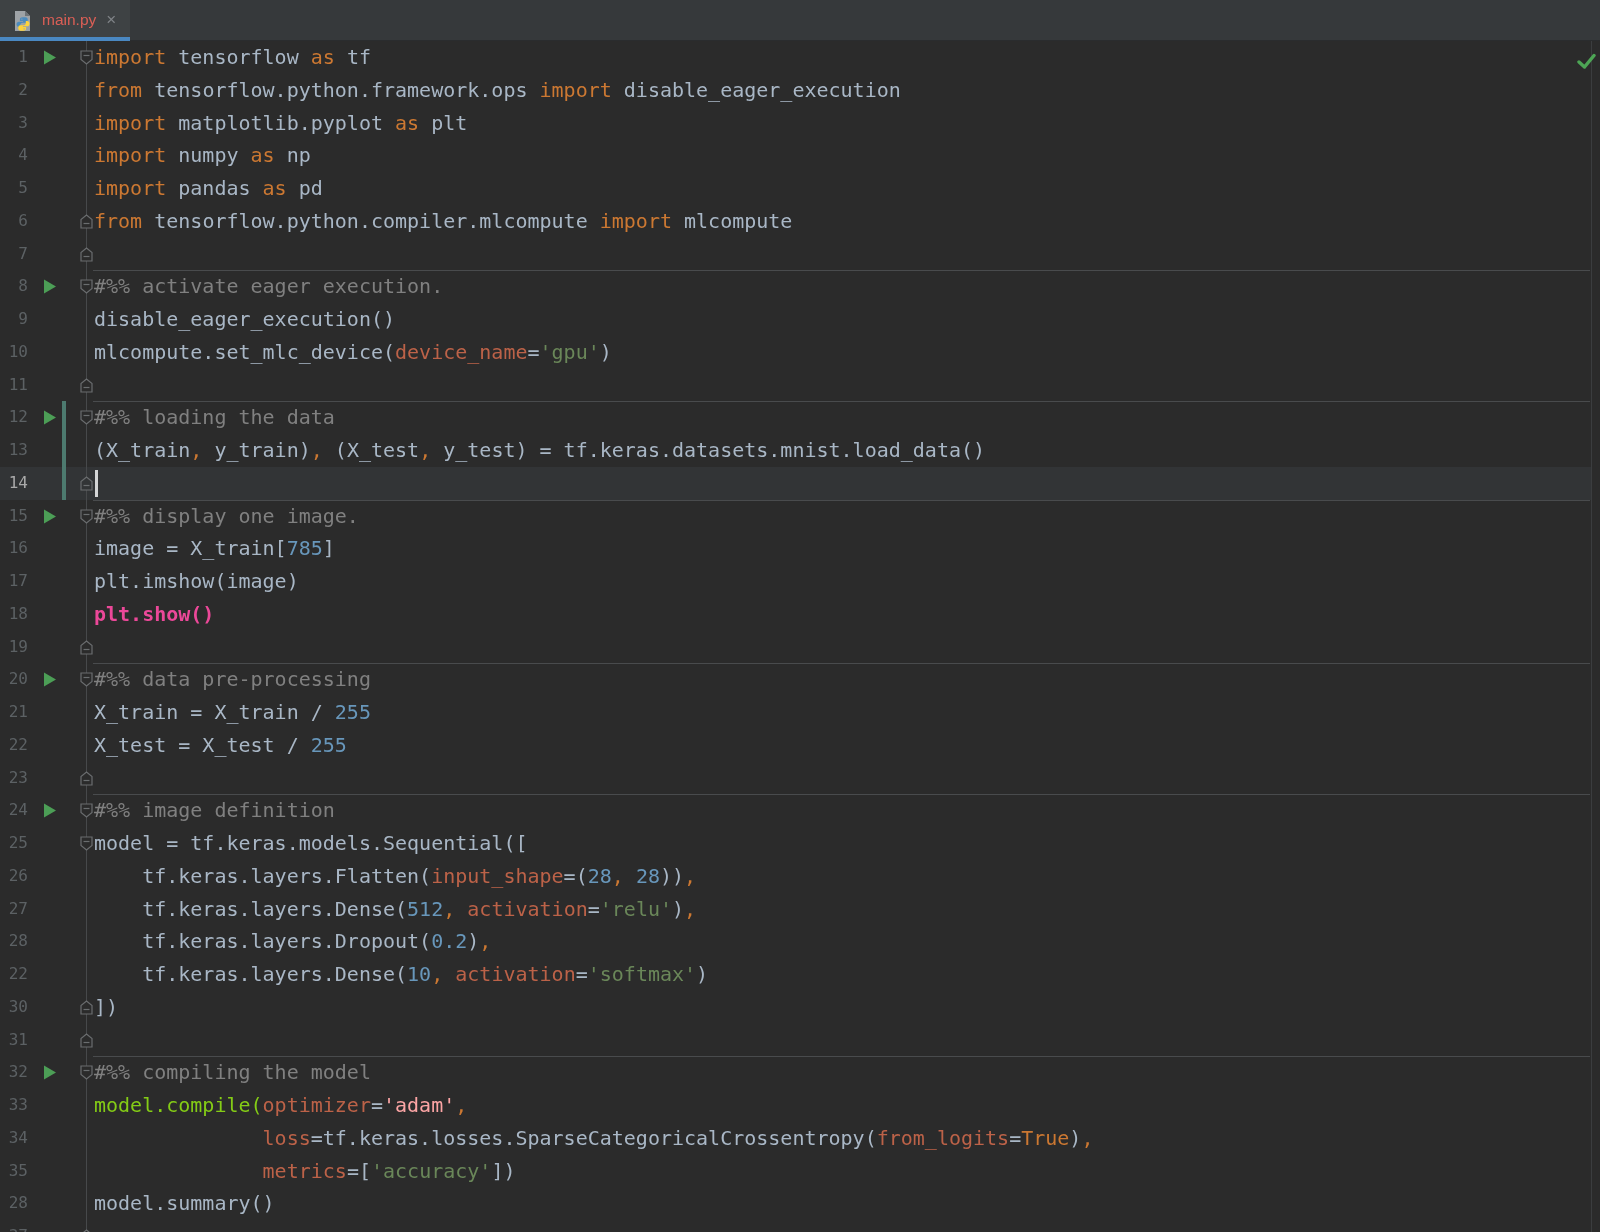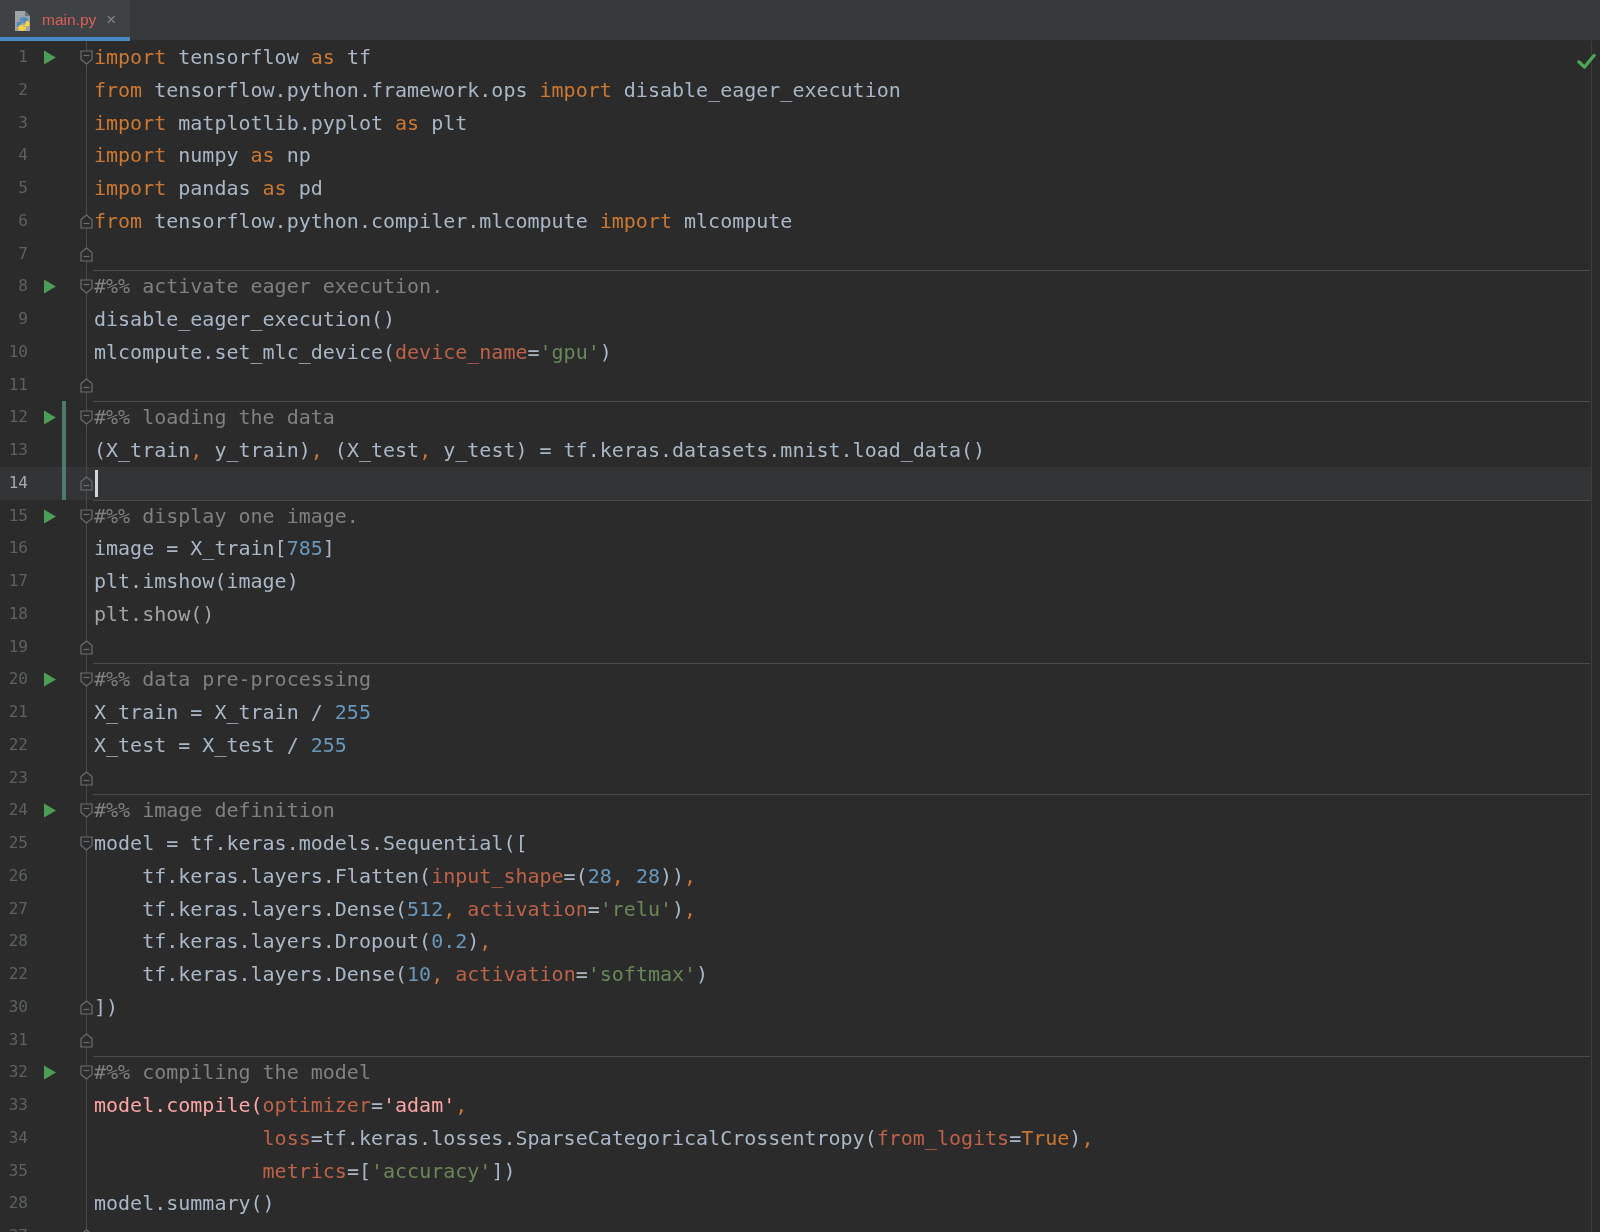--- a/index.html
+++ b/index.html
@@ -185,21 +185,21 @@
         <div class="row">
           <div class="ln">16</div>
           <div class="code"><span style="color: rgb(169, 183, 198);">image = X_train[</span><span style="color: rgb(104, 151, 187);">785</span><span style="color: rgb(169, 183, 198);">]</span></div>
         </div>
         <div class="row">
           <div class="ln">17</div>
           <div class="code"><span style="color: rgb(169, 183, 198);">plt.imshow(image)</span></div>
         </div>
         <div class="row">
           <div class="ln">18</div>
-          <div class="code"><span style="color: #a3a3a3;">plt.show()</span></div>
+          <div class="code"><span style="color: #ec4899; font-weight: bold;">plt.show()</span></div>
         </div>
         <div class="row">
           <div class="ln">19</div>
           <svg class="fold" viewBox="0 0 13 15">
             <path d="M1 14 H12 V5.5 L6.5 1 L1 5.5 Z" fill="#2B2B2B" stroke="#6A6D6F" stroke-width="1.2"></path>
             <line x1="3.5" y1="9.5" x2="9.5" y2="9.5" stroke="#6A6D6F" stroke-width="1.2"></line>
           </svg>
           <div class="code"></div>
         </div>
         <div class="row">
@@ -289,21 +289,21 @@
             <polygon points="1,0.5 13,7.5 1,14.5" fill="#4C9E56"></polygon>
           </svg>
           <svg class="fold" viewBox="0 0 13 15">
             <path d="M1 1 H12 V9.5 L6.5 14 L1 9.5 Z" fill="#2B2B2B" stroke="#6A6D6F" stroke-width="1.2"></path>
             <line x1="3.5" y1="5.5" x2="9.5" y2="5.5" stroke="#6A6D6F" stroke-width="1.2"></line>
           </svg>
           <div class="code"><span style="color: rgb(128, 128, 128);">#%% compiling the model</span></div>
         </div>
         <div class="row">
           <div class="ln">33</div>
-          <div class="code"><span style="color: #fca5a5; margin-top: 33px;">model.compile(</span><span style="color: rgb(188, 98, 72);">optimizer</span><span style="color: rgb(169, 183, 198);">=</span><span style="color: #fca5a5; margin-top: 28px;">'adam'</span><span style="color: rgb(204, 120, 50);">,</span></div>
+          <div class="code"><span style="color: #84cc16; margin-top: 33px;">model.compile(</span><span style="color: rgb(188, 98, 72);">optimizer</span><span style="color: rgb(169, 183, 198);">=</span><span style="color: #fca5a5; margin-top: 28px;">'adam'</span><span style="color: rgb(204, 120, 50);">,</span></div>
         </div>
         <div class="row">
           <div class="ln">34</div>
           <div class="code"><span style="color: rgb(169, 183, 198);">              </span><span style="color: rgb(188, 98, 72);">loss</span><span style="color: rgb(169, 183, 198);">=tf.keras.losses.SparseCategoricalCrossentropy(</span><span style="color: rgb(188, 98, 72);">from_logits</span><span style="color: rgb(169, 183, 198);">=</span><span style="color: rgb(204, 120, 50);">True</span><span style="color: rgb(169, 183, 198);">)</span><span style="color: rgb(204, 120, 50);">,</span></div>
         </div>
         <div class="row">
           <div class="ln">35</div>
           <div class="code"><span style="color: rgb(169, 183, 198);">              </span><span style="color: rgb(188, 98, 72);">metrics</span><span style="color: rgb(169, 183, 198);">=[</span><span style="color: rgb(106, 135, 89);">'accuracy'</span><span style="color: rgb(169, 183, 198);">])</span></div>
         </div>
         <div class="row">

